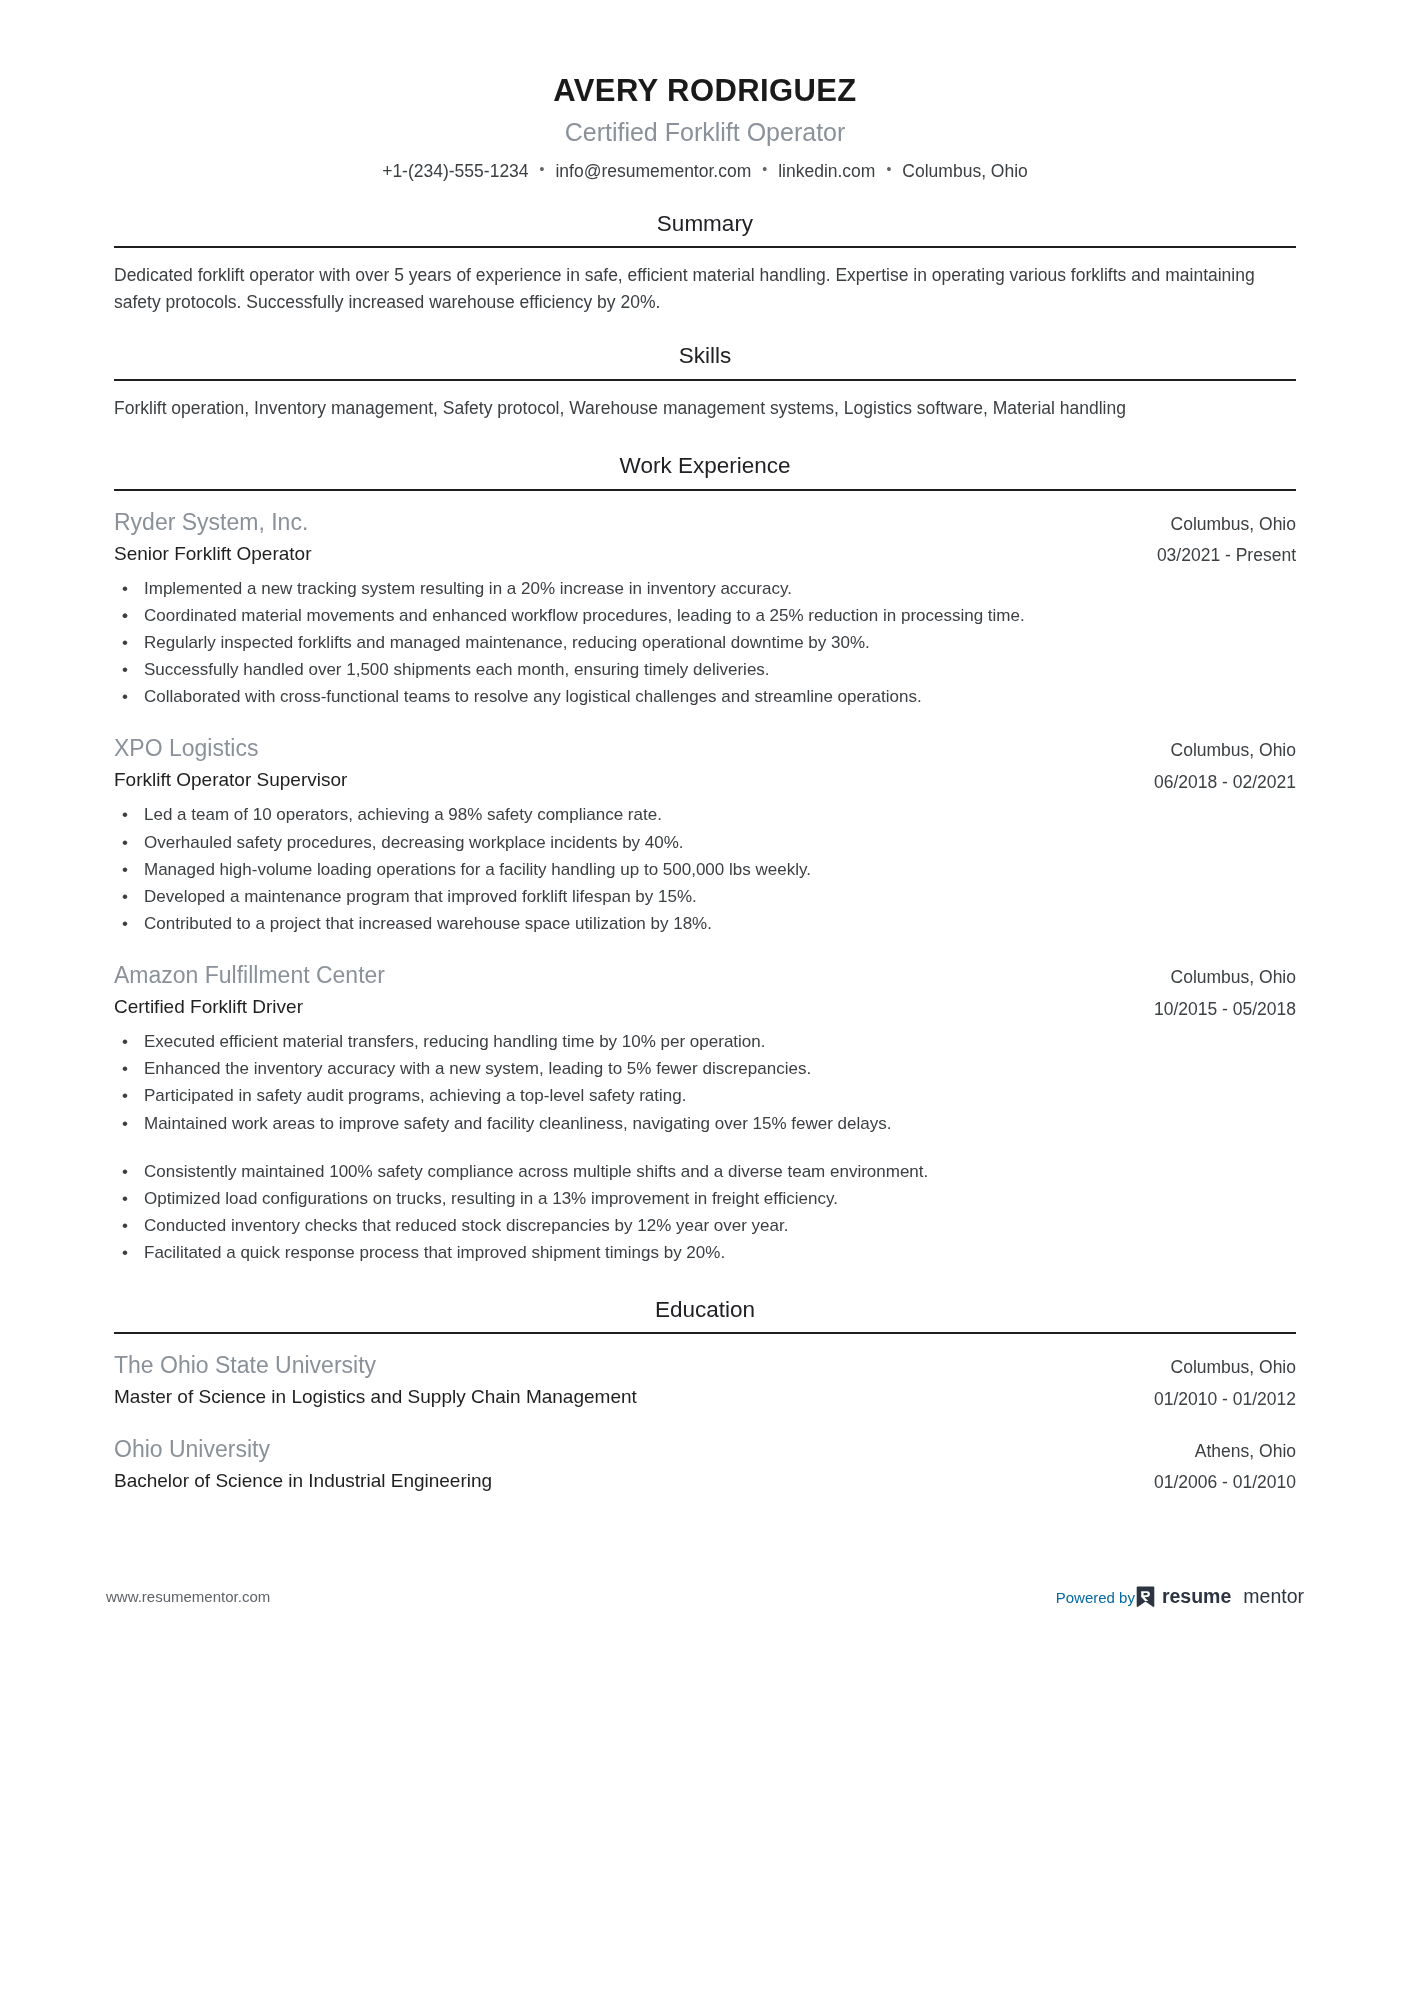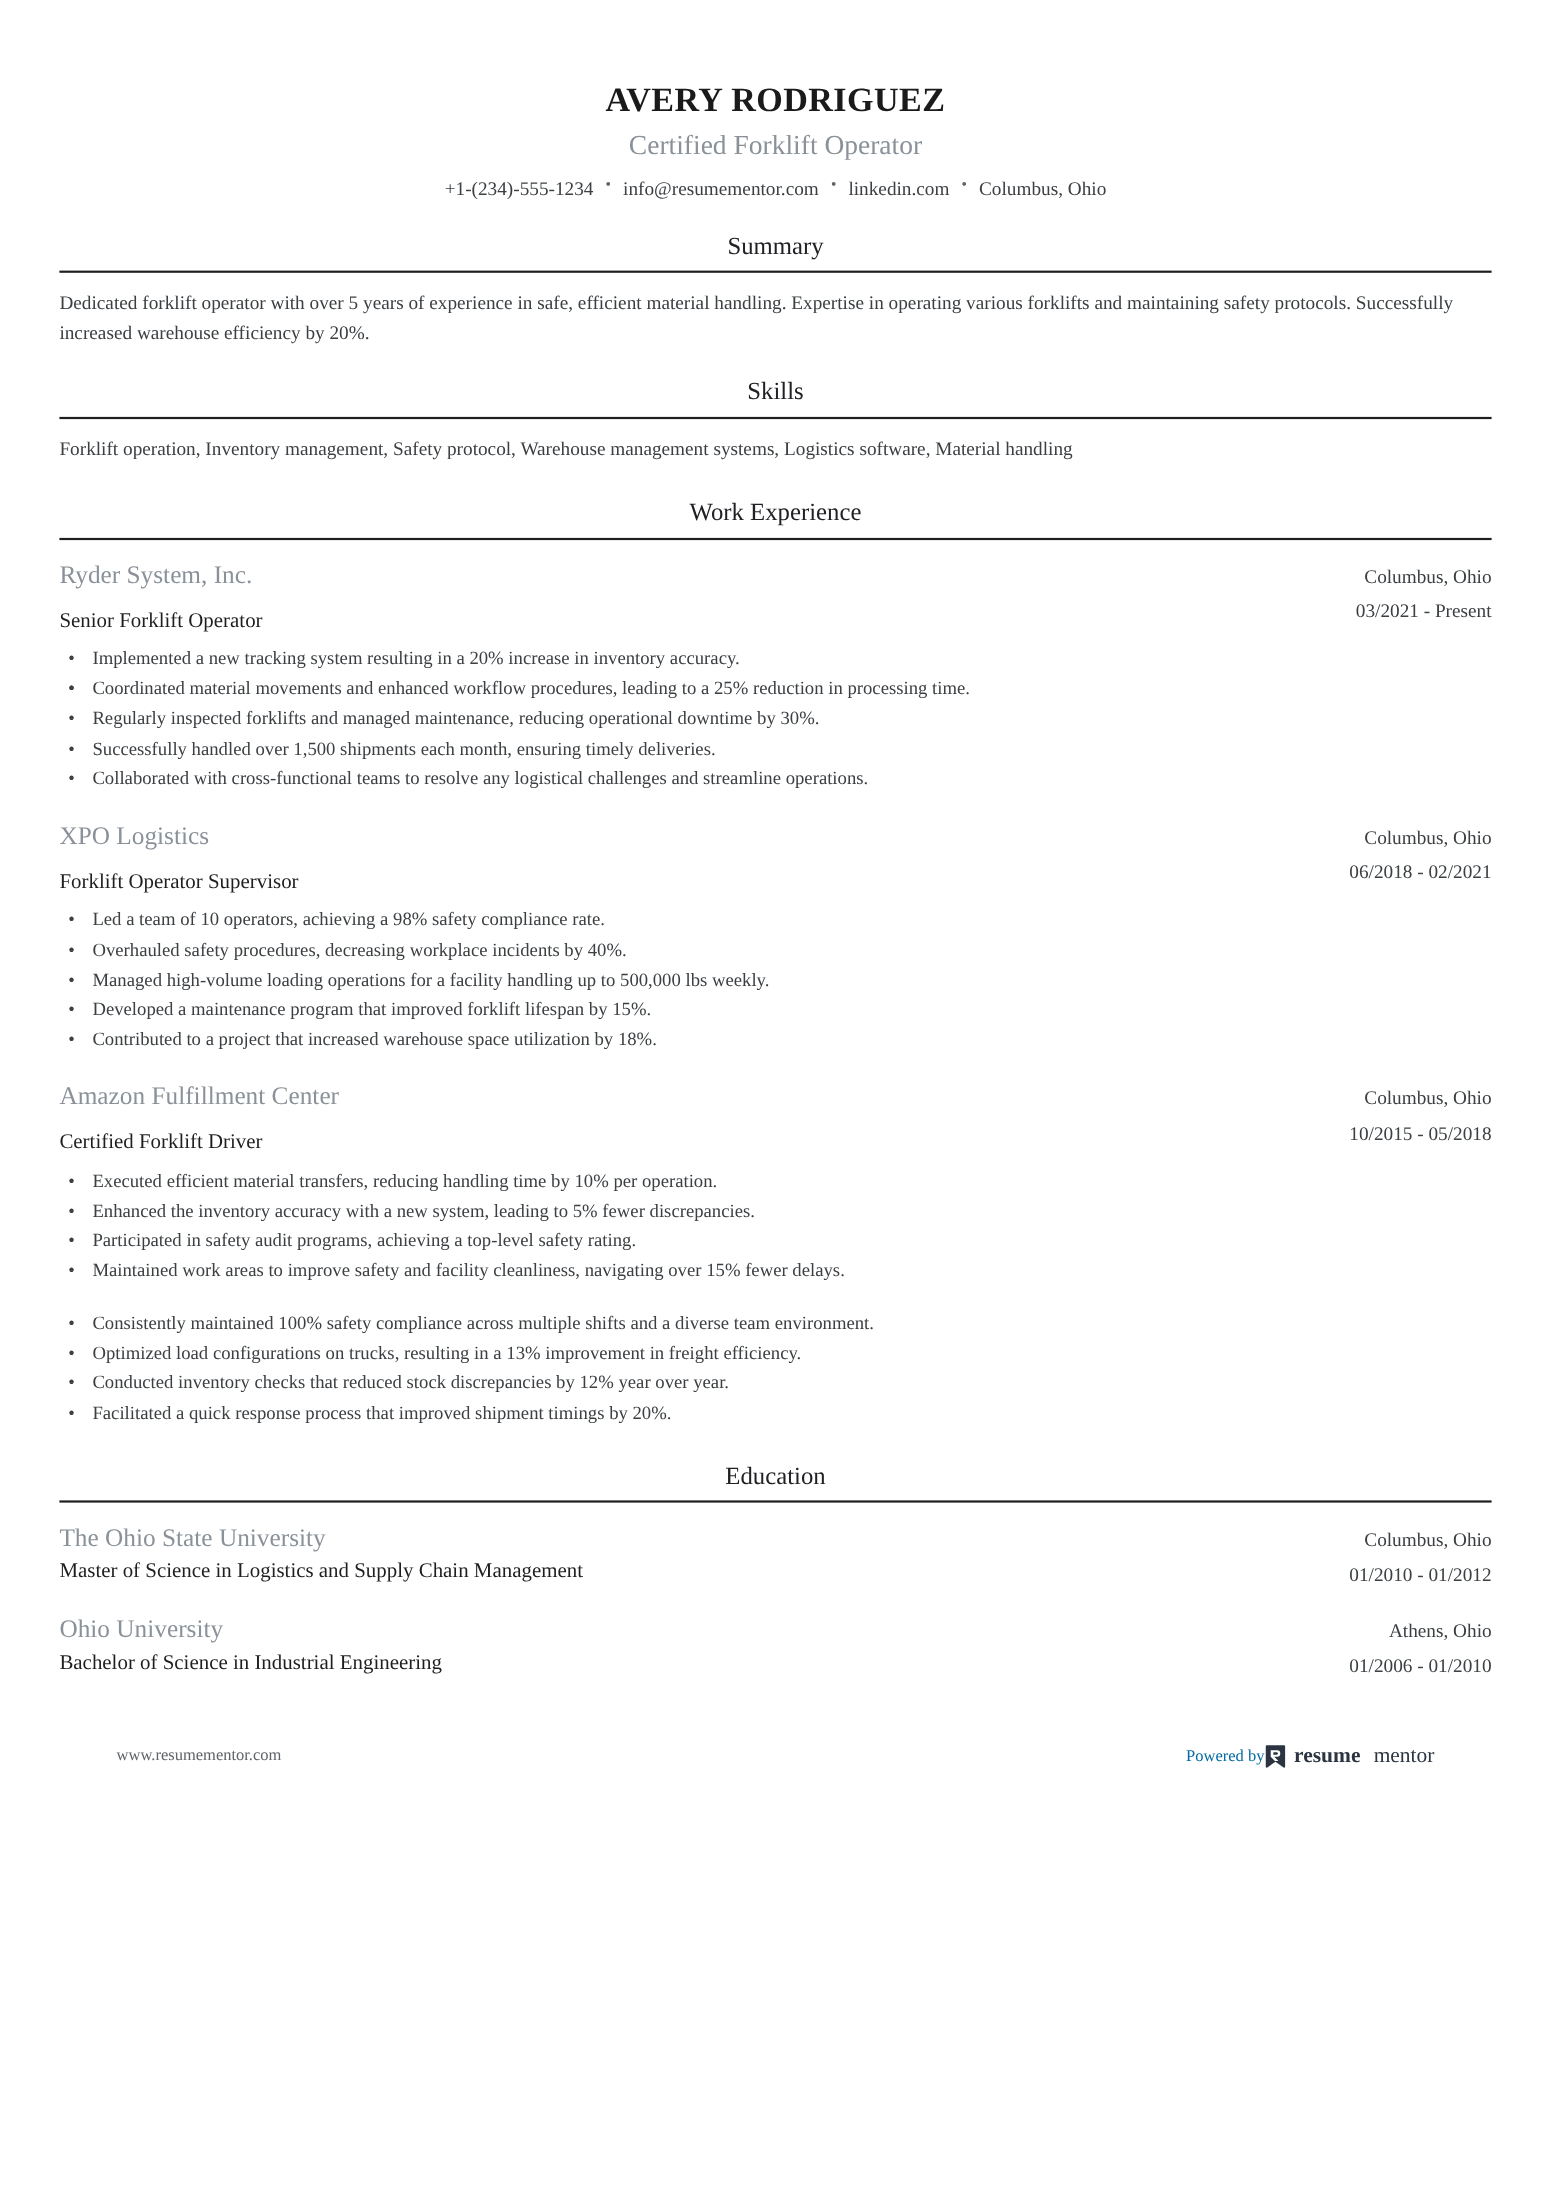--- a/index.html
+++ b/index.html
@@ -13,22 +13,21 @@
     font-family: "Liberation Sans", "DejaVu Sans", sans-serif;
     color: #3c4043;
     -webkit-font-smoothing: antialiased;
   }
   .page {
     position: relative;
     width: 1410px;
     height: 1664px;
     background: #fff;
     box-sizing: border-box;
-    padding: 0 54px;
-    font-family: Liberation Serif, serif;
+    padding: 0 114px;
   }
 
   
   .header {
     padding-top: 72px;
     text-align: center;
   }
   .full-name {
     font-size: 31px;
     font-weight: 700;
@@ -105,21 +104,21 @@
     font-size: 23px;
     font-weight: 400;
     color: #8a9199;
     line-height: 1.35;
   }
   .role {
     font-size: 19px;
     font-weight: 400;
     color: #1f1f1f;
     line-height: 1.4;
-    margin-top: 14px;
+    margin-top: 3px;
   }
   .location {
     font-size: 17.5px;
     color: #3c4043;
     line-height: 1.35;
   }
   .dates {
     font-size: 17.5px;
     color: #3c4043;
     line-height: 1.4;

